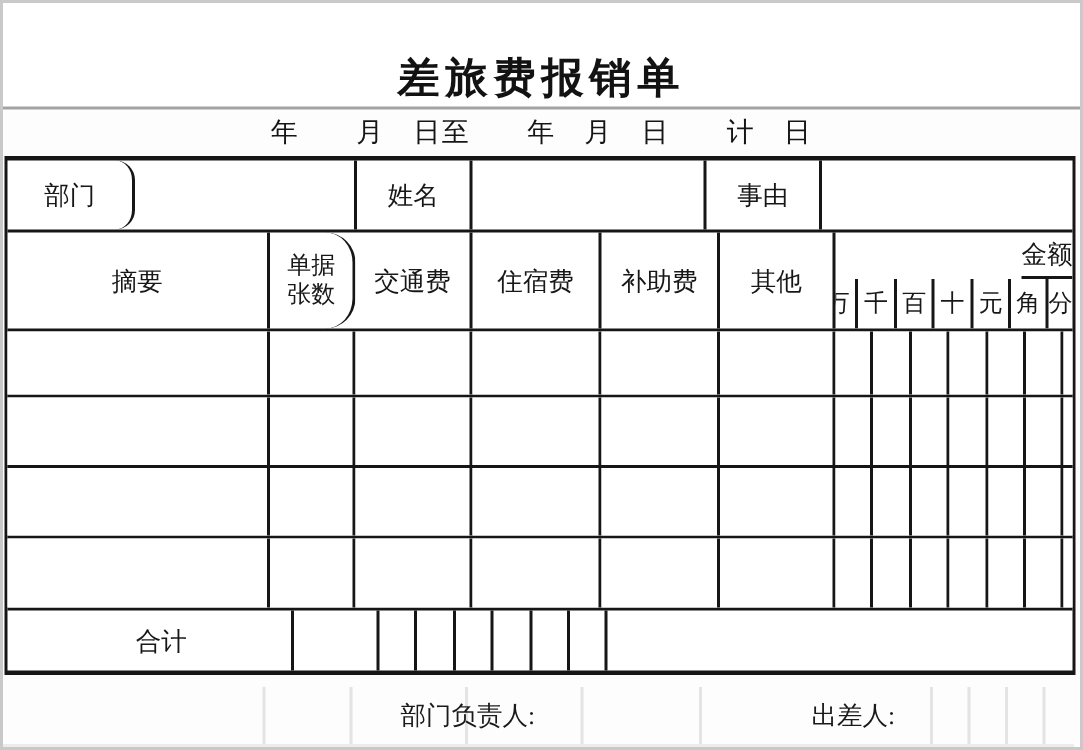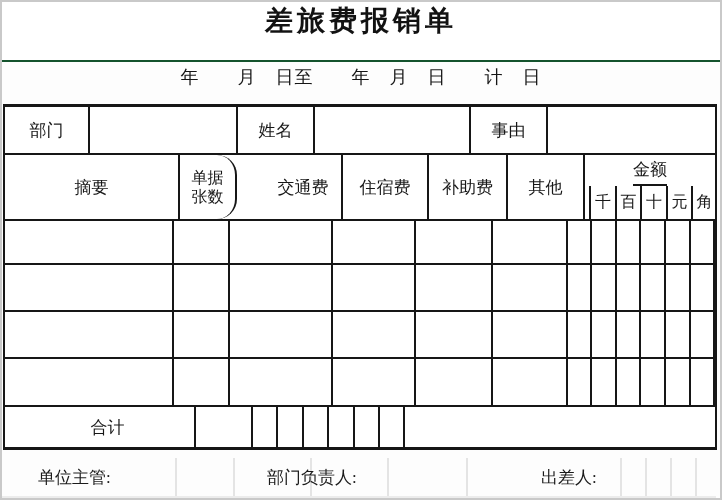--- a/index.html
+++ b/index.html
@@ -3,42 +3,42 @@
 <meta charset="utf-8">
 <style>
   * { margin:0; padding:0; box-sizing:border-box; }
   html,body { width:722px; height:500px; background:#ffffff; }
   .page {
     width:722px; height:500px; position:relative; overflow:hidden;
     background:#fdfdfd; border:2px solid #c9c9c9;
     font-family:"Liberation Serif","DejaVu Serif",serif; color:#171717;
   }
   
-  .title-section { height:60px; display:flex; align-items:flex-start; justify-content:center;
-    border-bottom:2px solid #14532d; background:#fff; }
+  .title-section { height:71px; display:flex; align-items:flex-end; justify-content:center;
+    border-bottom:2px solid #a3a3a3; background:#fff; }
   .title { font-size:28px; font-weight:bold; letter-spacing:4px; color:#121212; }
   
   .date-row { height:29px; display:flex; align-items:center; justify-content:center;
     font-size:18px; letter-spacing:1px; color:#151515; }
   
   .form-table { position:absolute; left:1px; top:102px; width:714px; background:#fff;
     border:2px solid #161616; border-top-width:3px; border-bottom-width:3px; }
   .trow { display:flex; border-bottom:2px solid #161616; }
   .trow:last-child { border-bottom:none; }
   .cell { border-right:2px solid #161616; display:flex; align-items:center; justify-content:center;
     font-size:17px; overflow:hidden; }
   .cell:last-child { border-right:none; }
   
   .info-row { height:48px; }
-  .iw1{width:85px;} .iw2{width:148px;} .iw3{width:77px;} .iw4{width:156px;} .iw5{width:77px;} .iw6{flex:1;}
+  .iw1{width:85px;border-radius:13px;} .iw2{width:148px;} .iw3{width:77px;} .iw4{width:156px;} .iw5{width:77px;} .iw6{flex:1;}
   
   .header-row { height:66px; }
-  .hw1{width:175px;} .hw2{width:57px;} .hw3{width:78px;margin-left:28px;} .hw4{width:86px;} .hw5{width:79px;} .hw6{width:77px;}
+  .hw1{width:175px;} .hw2{width:57px;} .hw3{width:78px;} .hw4{width:86px;} .hw5{width:79px;} .hw6{width:77px;}
   .receipts-head { flex-direction:column; font-size:16px; line-height:1.2;border-radius:20px; }
-  .amount-group { flex:1; display:flex; flex-direction:column; }
+  .amount-group { flex:1; display:flex; flex-direction:column;align-items:flex-end; }
   .amount-title { height:31px; border-bottom:2px solid #161616; display:flex;
     align-items:center; justify-content:center; font-size:17px; }
   .digits-row { flex:1; display:flex; }
   .digit-cell { border-right:2px solid #161616; display:flex; align-items:center;
     justify-content:center; font-size:16px; }
   .digit-cell:last-child { border-right:none; }
   .dw1{width:25px;} .dw2{width:26px;} .dw3{width:25px;} .dw4{width:26px;}
   .dw5{width:25px;} .dw6{width:25px;} .dw7{flex:1;}
   
   .data-row .cell { background:#fff; }
@@ -177,17 +177,16 @@
   <div class="footer">
     <div class="grid-line" style="left:173px"></div>
     <div class="grid-line" style="left:231px"></div>
     <div class="grid-line" style="left:308px"></div>
     <div class="grid-line" style="left:385px"></div>
     <div class="grid-line" style="left:464px"></div>
     <div class="grid-line" style="left:618px"></div>
     <div class="grid-line" style="left:643px"></div>
     <div class="grid-line" style="left:668px"></div>
     <div class="grid-line" style="left:693px"></div>
-    <span class="sig sig-sup">单位主管:</span>
     <span class="sig sig-head">部门负责人:</span>
     <span class="sig sig-trav">出差人:</span>
   </div>
 </div>
 
 </body></html>

